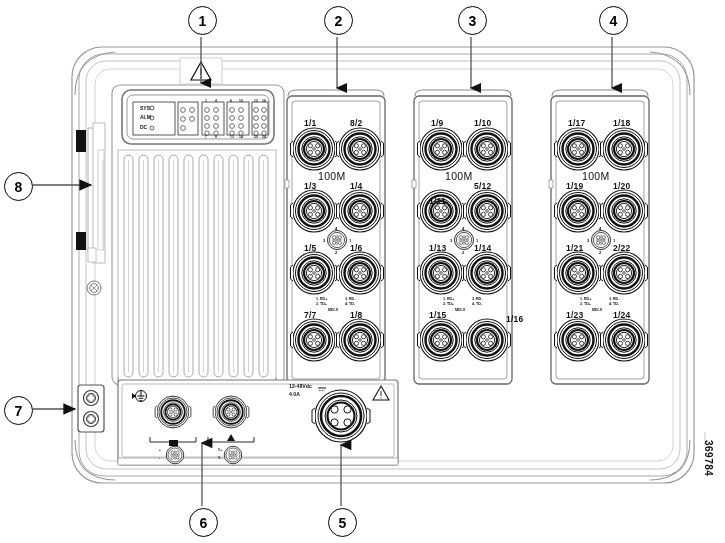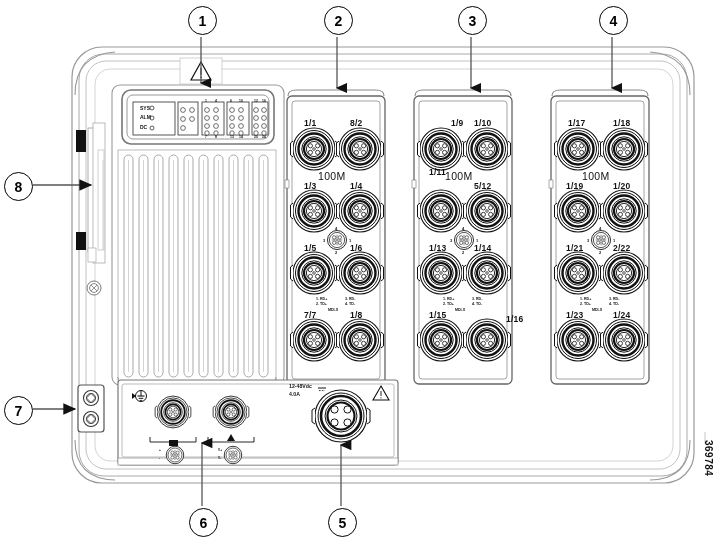--- a/index.html
+++ b/index.html
@@ -305,24 +305,24 @@
 <div class="lbl pinnum" style="left:335px;top:226px;">4</div>
 <div class="lbl pinnum" style="left:349px;top:238px;">1</div>
 <div class="lbl pinnum" style="left:323px;top:238px;">3</div>
 <div class="lbl pinnum" style="left:335px;top:250px;">2</div>
 <div class="lbl pinmicro" style="left:316px;top:297px;">1. RD+</div>
 <div class="lbl pinmicro" style="left:316px;top:302px;">2. TD+</div>
 <div class="lbl pinmicro" style="left:345px;top:297px;">3. RD-</div>
 <div class="lbl pinmicro" style="left:345px;top:302px;">4. TD-</div>
 <div class="lbl pinmicro" style="left:328px;top:308px;">MDI-X</div>
 
-<div class="lbl portlbl" style="left:431px;top:118px;margin-left:20px;">1/9</div>
+<div class="lbl portlbl" style="left:431px;top:118px;">1/9</div>
 <div class="lbl portlbl" style="left:474px;top:118px;">1/10</div>
 <div class="lbl speedlbl" style="left:445px;top:170px;">100M</div>
-<div class="lbl portlbl" style="left:429px;top:167px;">1/11</div>
+<div class="lbl portlbl" style="left:429px;top:196px;">1/11</div>
 <div class="lbl portlbl" style="left:474px;top:181px;">5/12</div>
 <div class="lbl portlbl" style="left:429px;top:243px;">1/13</div>
 <div class="lbl portlbl" style="left:474px;top:243px;">1/14</div>
 <div class="lbl portlbl" style="left:429px;top:310px;">1/15</div>
 <div class="lbl portlbl" style="left:474px;top:314px;margin-left:32px;">1/16</div>
 <div class="lbl pinnum" style="left:462px;top:226px;">4</div>
 <div class="lbl pinnum" style="left:476px;top:238px;">1</div>
 <div class="lbl pinnum" style="left:450px;top:238px;">3</div>
 <div class="lbl pinnum" style="left:462px;top:250px;">2</div>
 <div class="lbl pinmicro" style="left:443px;top:297px;">1. RD+</div>

